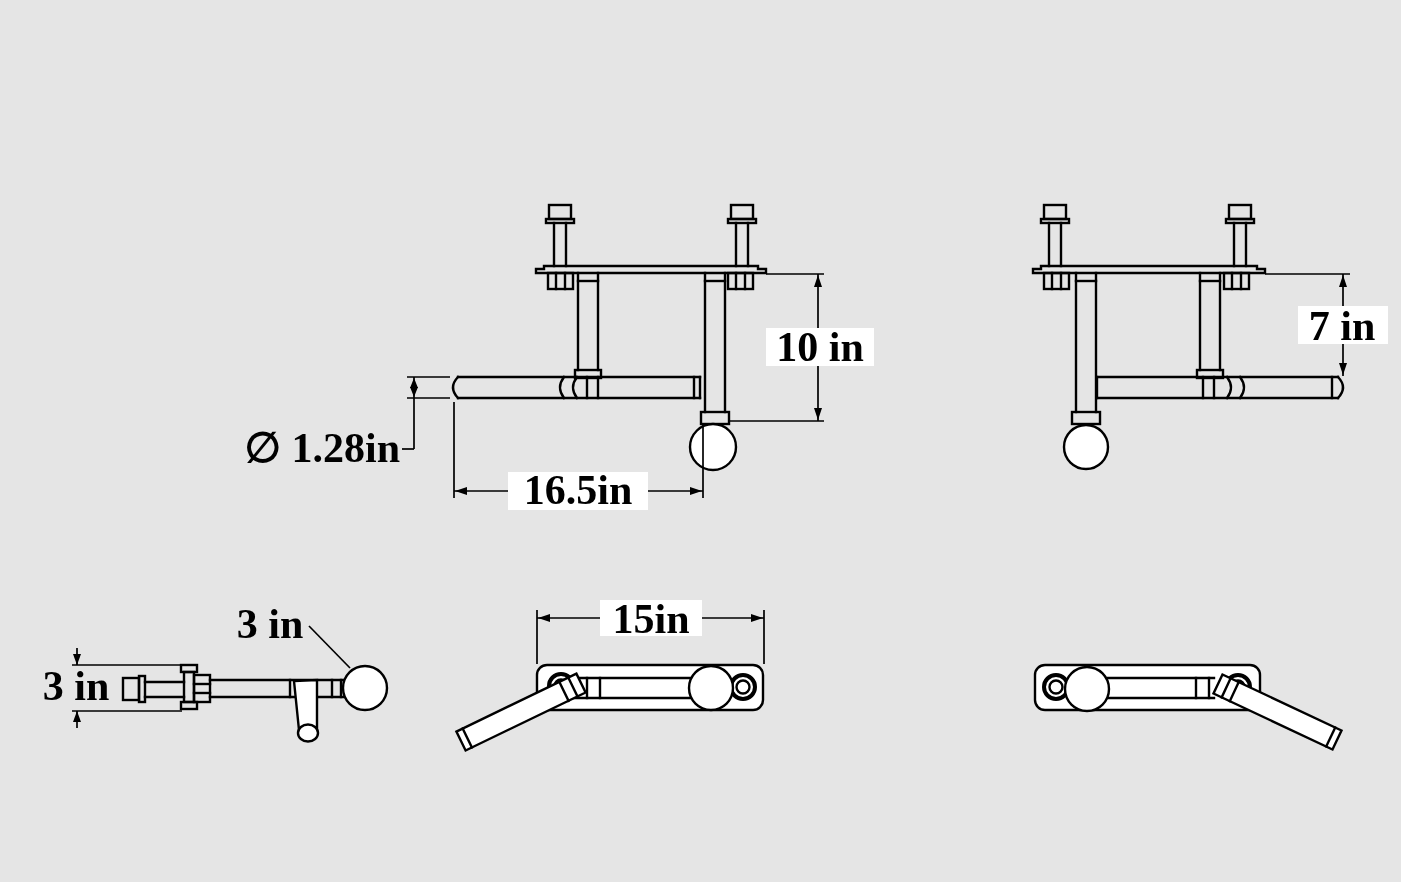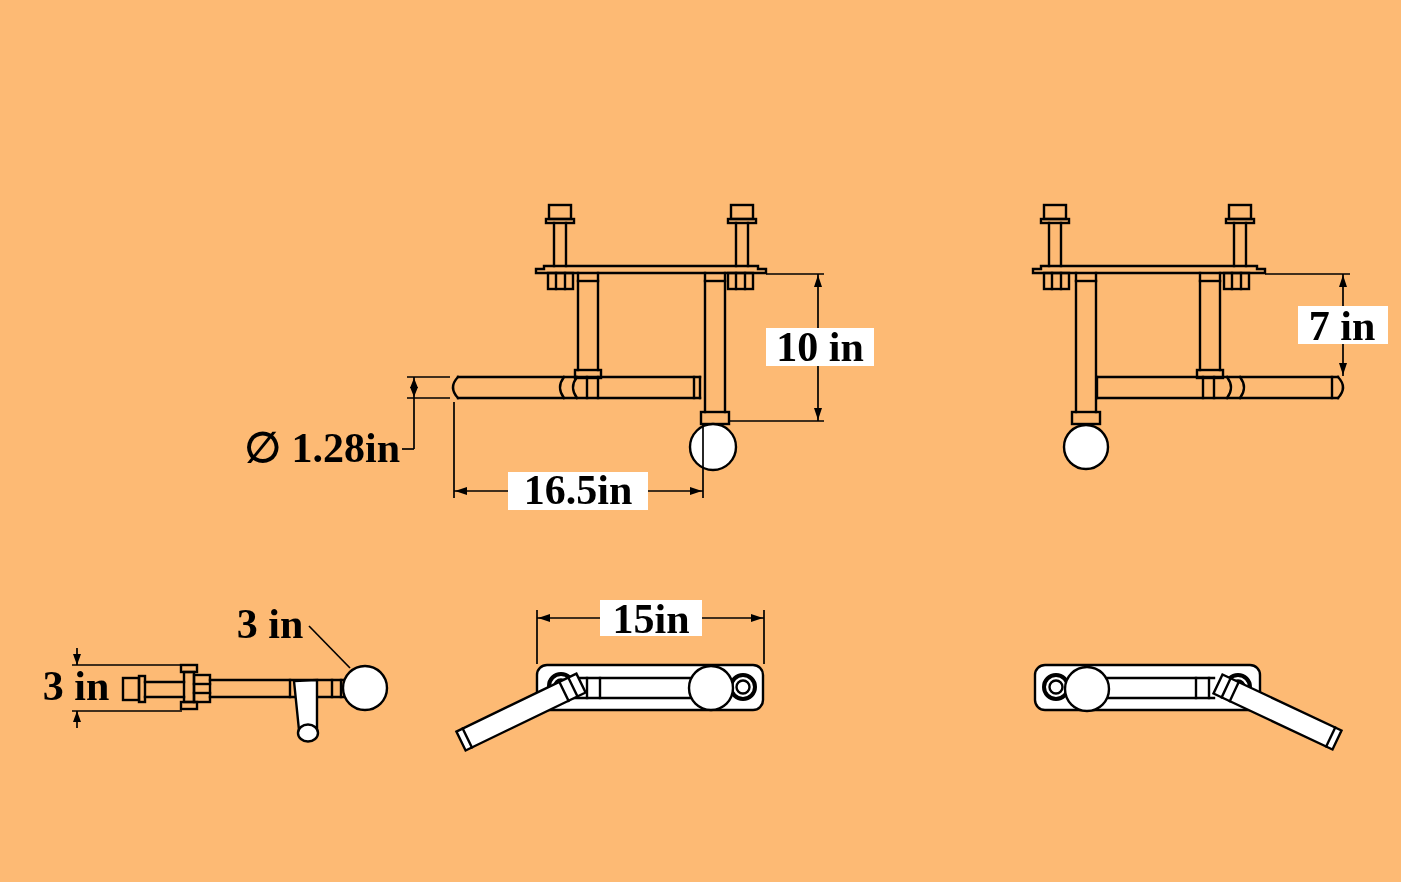--- a/index.html
+++ b/index.html
@@ -1,16 +1,16 @@
 <!DOCTYPE html>
 <html><head>
 <meta charset="utf-8">
 <style>
   html,body{margin:0;padding:0;background:#fff;}
-  .canvas{position:relative;width:1401px;height:882px;background:#fdba74;overflow:hidden;}
+  .canvas{position:relative;width:1401px;height:882px;background:#e5e5e5;overflow:hidden;}
   .part{stroke:#000;stroke-width:2.4;fill:none;stroke-linecap:square;}
   .partf{stroke:#000;stroke-width:2.4;fill:#ffffff;stroke-linecap:square;}
   .thick{stroke-width:4;}
   .dim{stroke:#000;stroke-width:1.7;fill:none;stroke-linecap:butt;}
   .arrow{fill:#000;stroke:none;}
   .bg{fill:#ffffff;stroke:none;}
   .dimtext{font-family:"Liberation Serif","DejaVu Serif",serif;font-weight:bold;font-size:42px;fill:#000;}
 </style>
 </head>
 <body>

